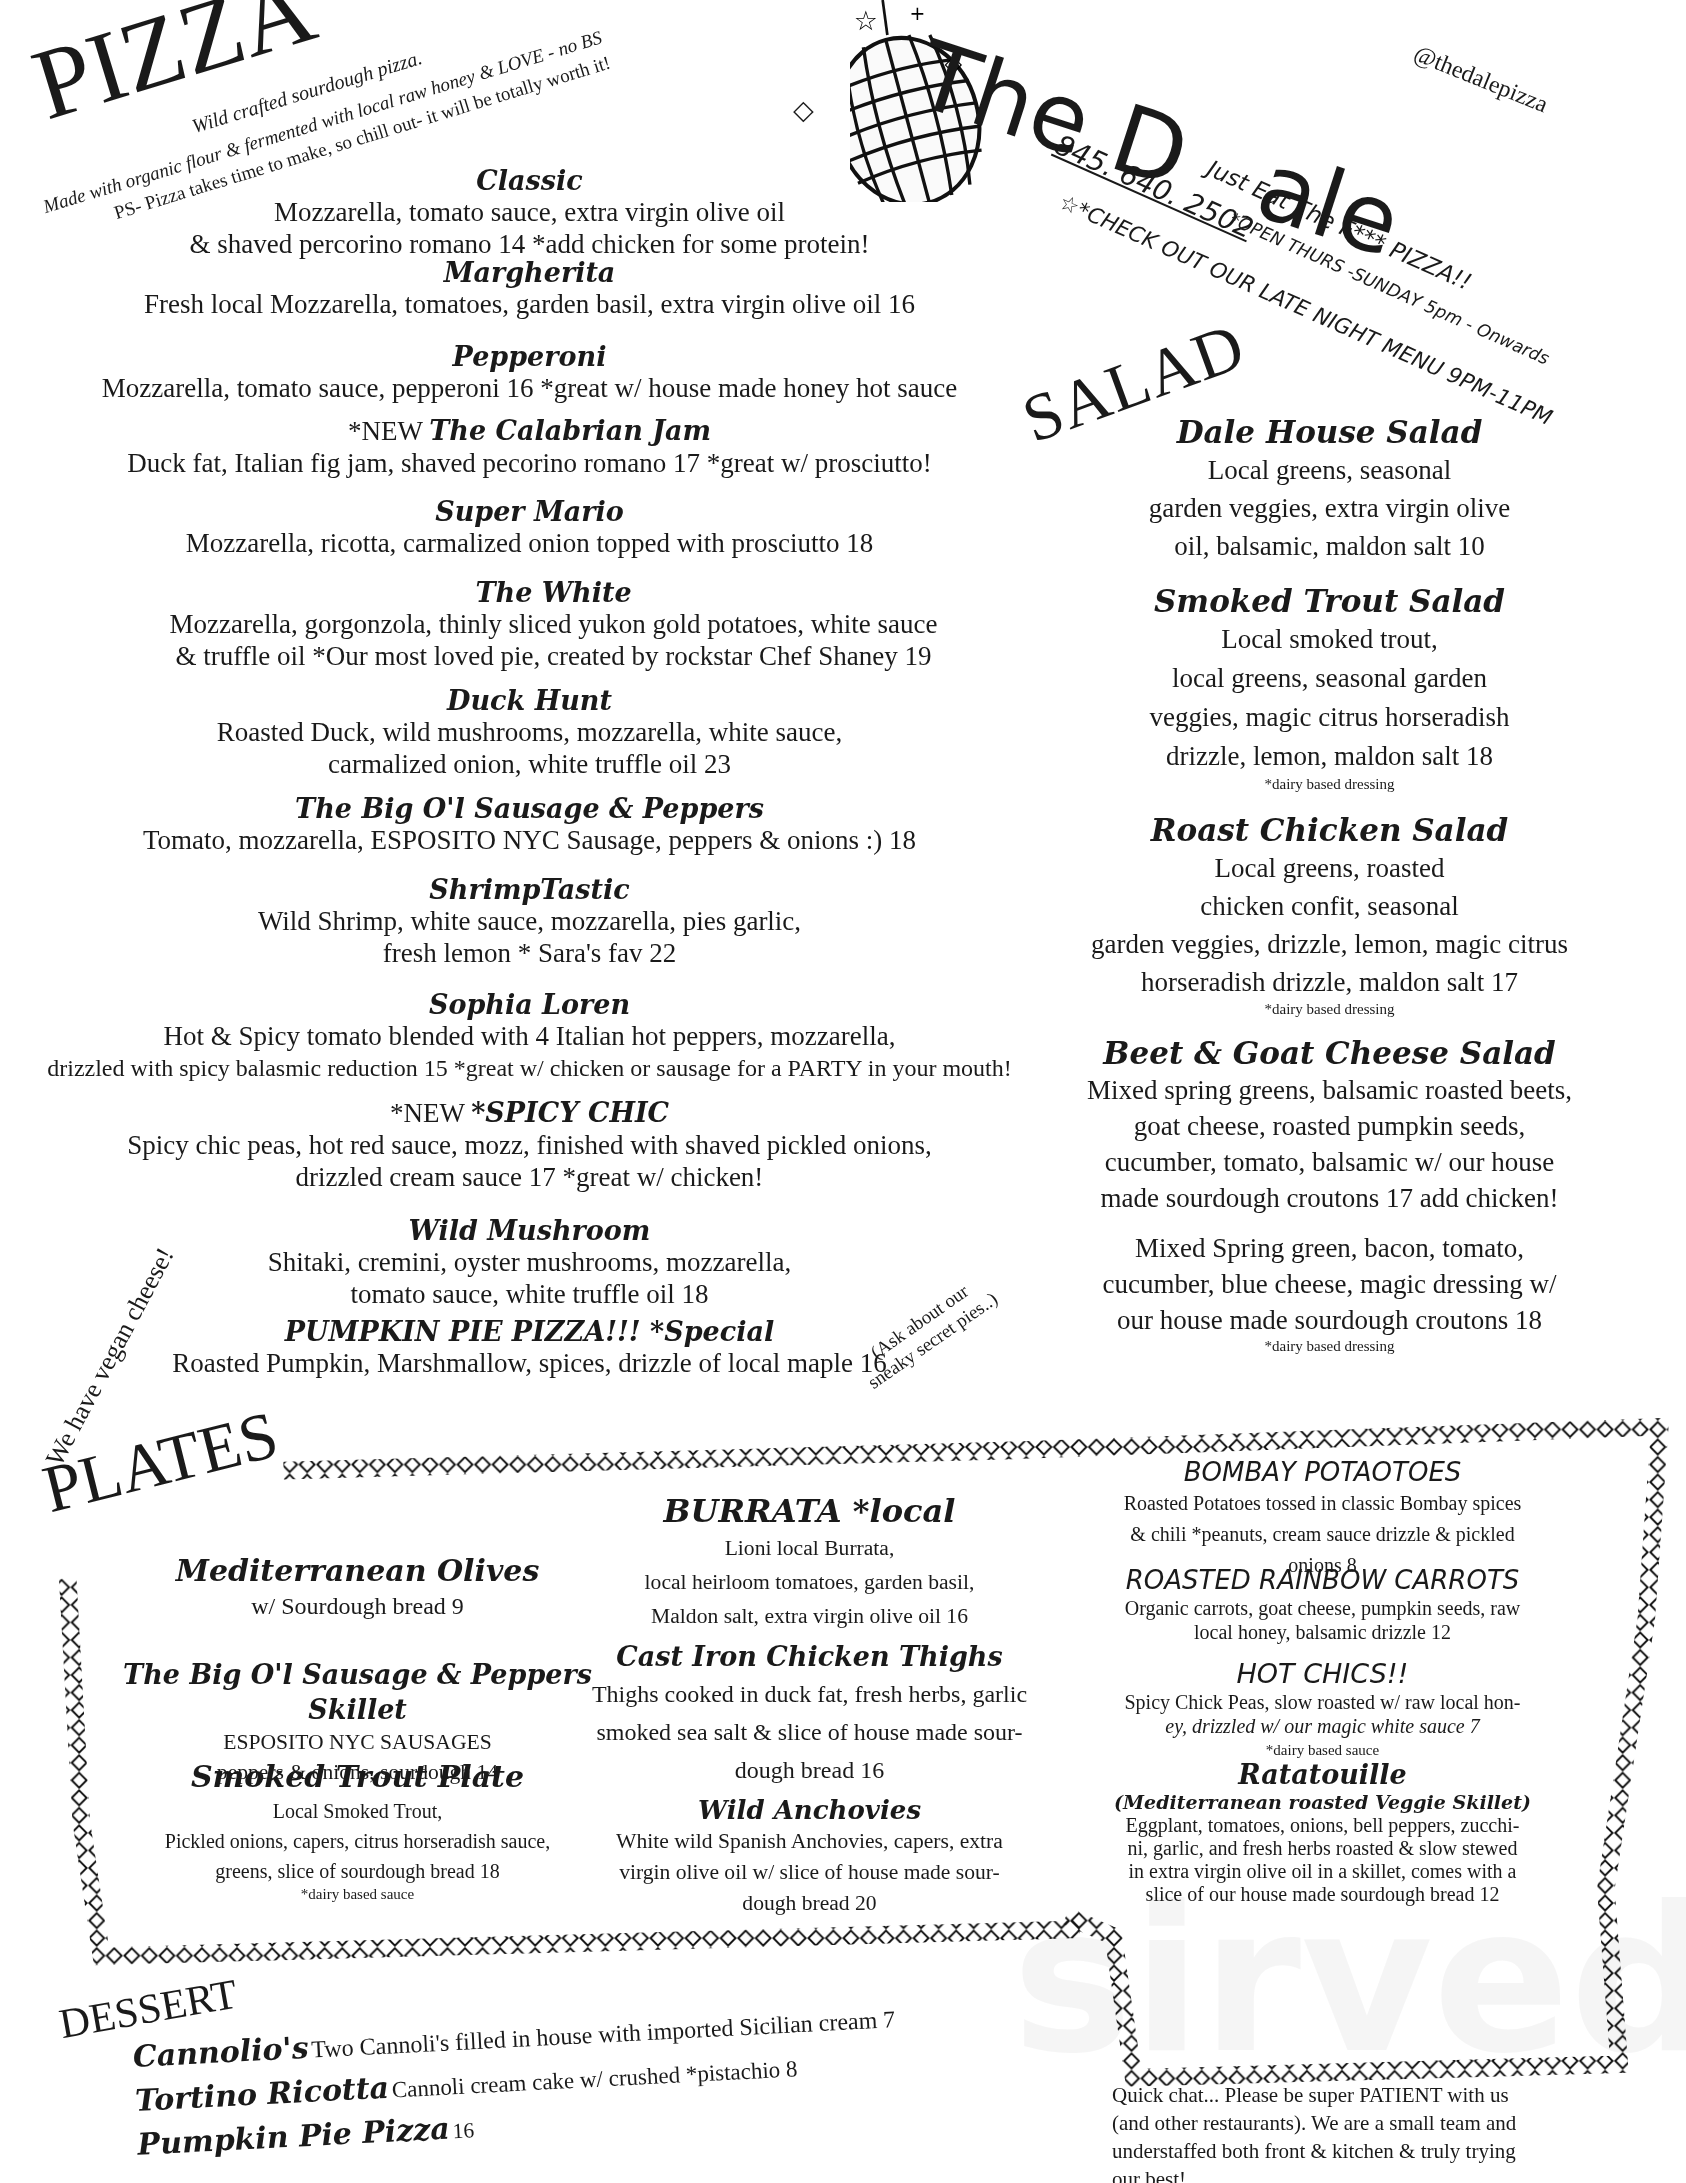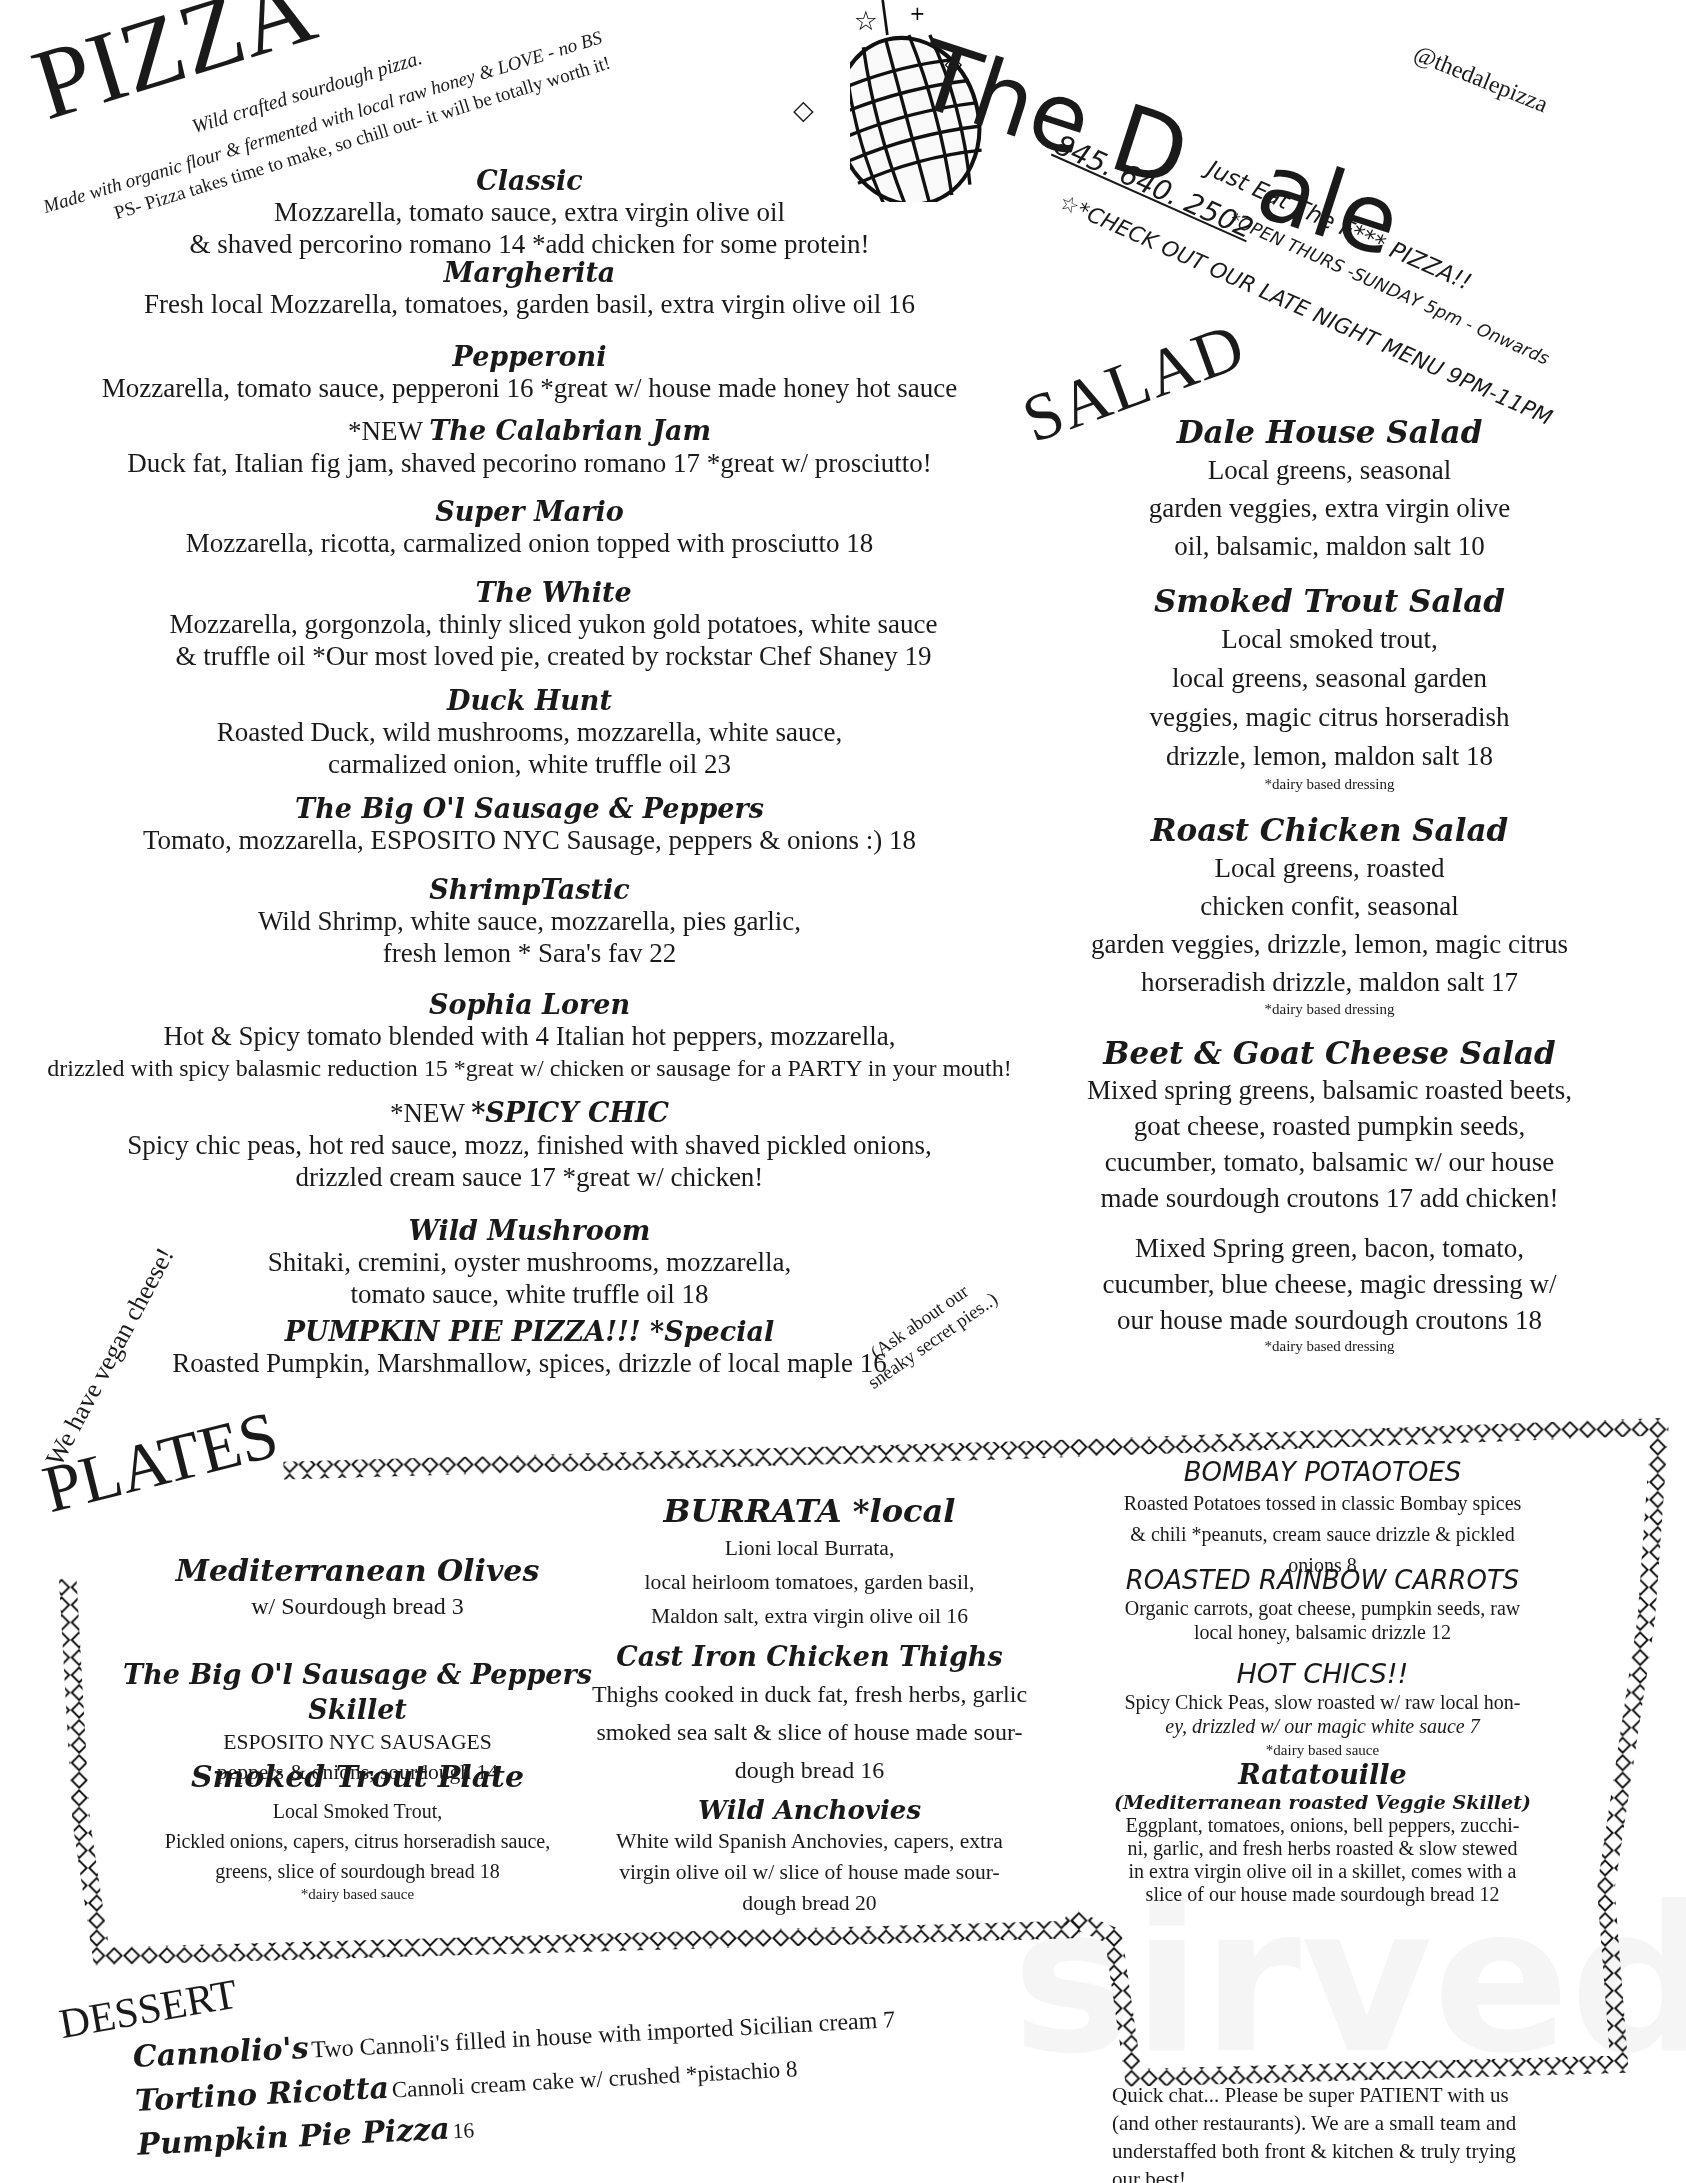--- a/index.html
+++ b/index.html
@@ -181,21 +181,21 @@
       <path d="M13 2 L24 13 L13 24 L2 13 Z" fill="none" stroke="#111" stroke-width="3"></path>
     </pattern>
   </defs>
   <polyline points="420,2180 1500,2150 2460,2115 2440,2400 2380,2800 2400,3060 1680,3080 1650,2870 1580,2840" fill="none" stroke="url(#dia)" stroke-width="26"></polyline>
   <polyline points="100,2340 120,2700 150,2900 1600,2860" fill="none" stroke="url(#dia)" stroke-width="26"></polyline>
 </svg>
 
 <div class="abs center" style="left:108px; top:1552px; width:499px;">
   <div style="height:105px;">
     <div class="item-name script" style="font-size:30px; line-height:38px;">Mediterranean Olives</div>
-    <div class="item-desc" style="font-size:24px; line-height:32px;">w/ Sourdough bread  3</div>
+    <div class="item-desc" style="font-size:24px; line-height:32px;">w/ Sourdough bread  9</div>
   </div>
   <div style="height:101px;">
     <div class="item-name script" style="font-size:27px; line-height:35px;">The Big O'l Sausage &amp; Peppers Skillet</div>
     <div class="item-desc" style="font-size:21.6px; line-height:30px;">ESPOSITO NYC SAUSAGES</div>
     <div class="item-desc" style="font-size:21.6px; line-height:30px;">peppers &amp; onions, sourdough 14</div>
   </div>
   <div>
     <div class="item-name script" style="font-size:30px; line-height:38px;">Smoked Trout Plate</div>
     <div class="item-desc" style="font-size:20px; line-height:30px;">Local Smoked Trout,</div>
     <div class="item-desc" style="font-size:20px; line-height:30px;">Pickled onions, capers, citrus horseradish sauce,</div>

